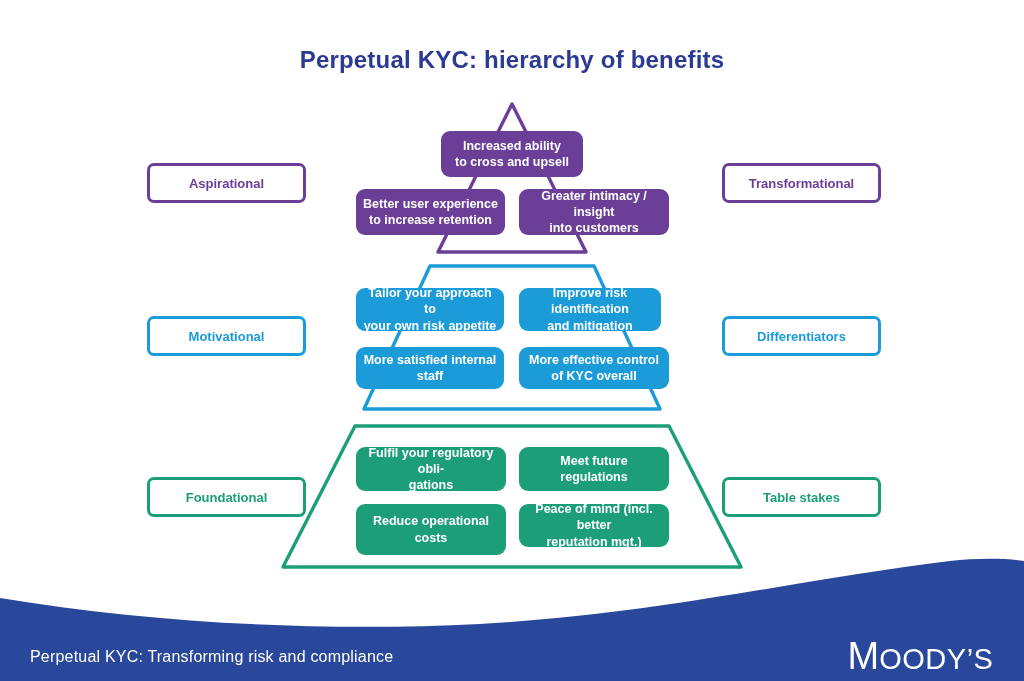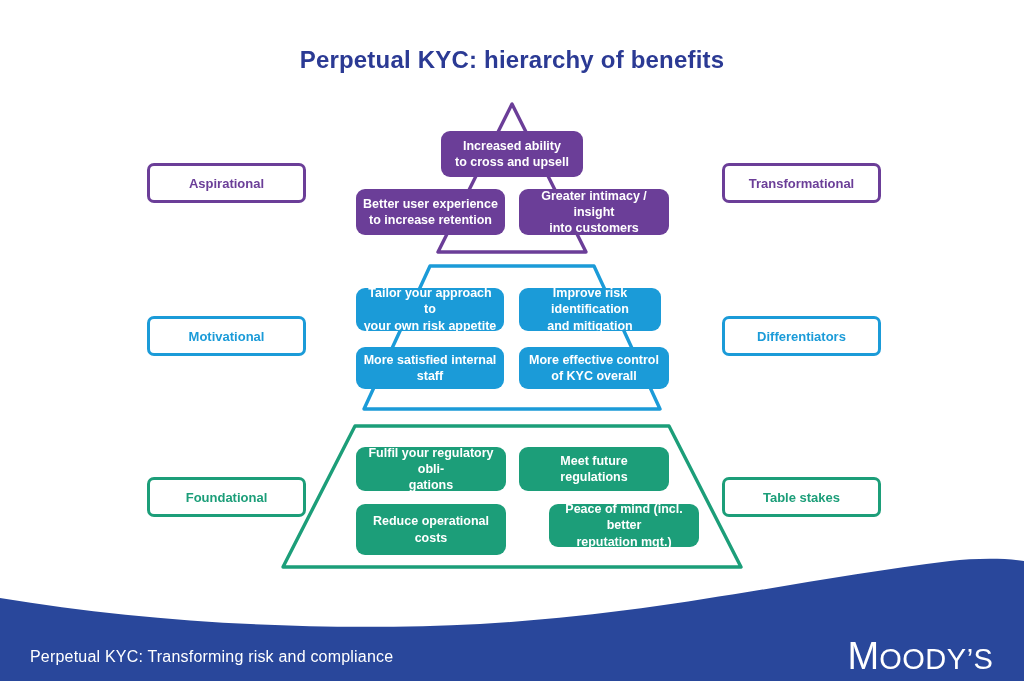--- a/index.html
+++ b/index.html
@@ -65,21 +65,21 @@
   .b-p3 { left: 519px; top: 189px; width: 150px; height: 46px; }
   
   .b-b1 { left: 356px; top: 288px; width: 148px; height: 43px; }
   .b-b2 { left: 519px; top: 288px; width: 142px; height: 43px; }
   .b-b3 { left: 356px; top: 347px; width: 148px; height: 42px; }
   .b-b4 { left: 519px; top: 347px; width: 150px; height: 42px; }
   
   .b-g1 { left: 356px; top: 447px; width: 150px; height: 44px; }
   .b-g2 { left: 519px; top: 447px; width: 150px; height: 44px; }
   .b-g3 { left: 356px; top: 504px; width: 150px; height: 51px; }
-  .b-g4 { left: 549px; top: 504px; width: 150px; height: 43px; }
+  .b-g4 { left: 519px; top: 504px; width: 150px; height: 43px; }
 
   
   .side-label {
     position: absolute;
     z-index: 2;
     width: 153px;
     height: 34px;
     display: flex;
     align-items: center;
     justify-content: center;

